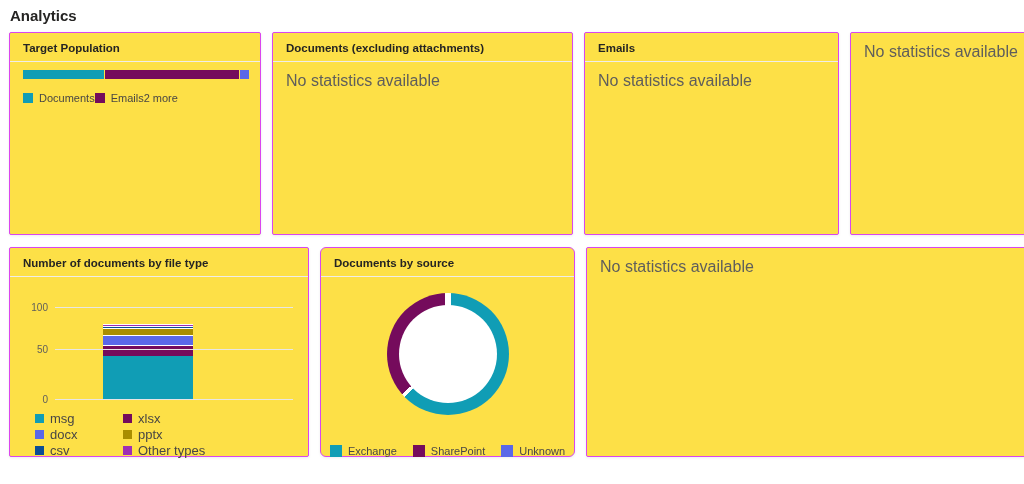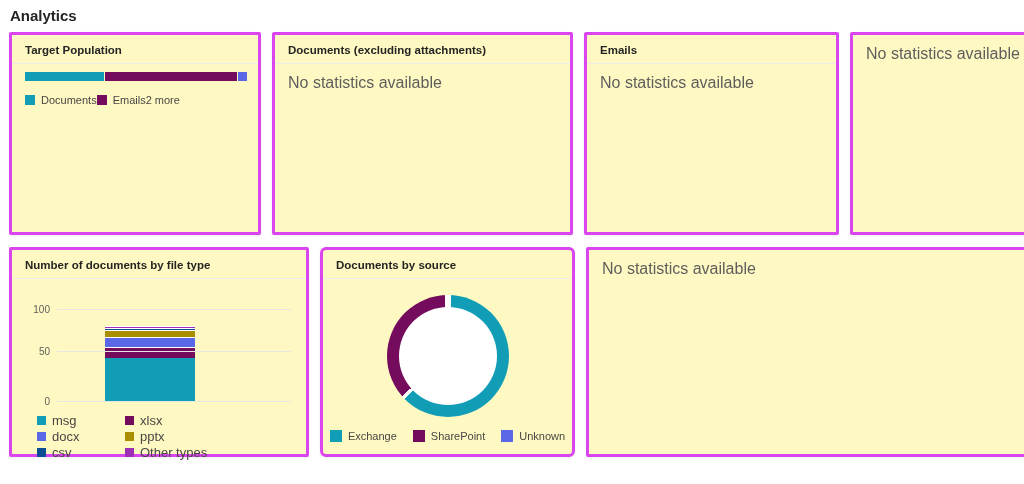--- a/index.html
+++ b/index.html
@@ -9,21 +9,21 @@
     background:#ffffff; color:#252423;
     font-family:"Liberation Sans", sans-serif;
   }
   .page-heading {
     font-size:15px; font-weight:700; line-height:17px;
     margin:7px 0 8px 10px; color:#252423;
   }
   .row { display:flex; gap:11px; margin-left:9px; }
   .row + .row { margin-top:12px; }
   .card {
-    background:#fef9c3; border:3px solid #d946ef; border-radius:2px;
+    background:#fde047; border:1px solid #d946ef; border-radius:2px;
     box-shadow:0 1px 3px rgba(0,0,0,0.07);
     flex:0 0 auto;
   }
   .row-top .card { height:203px; }
   .row-bottom .card { height:210px; }
   .w-a { width:252px; } .w-b { width:301px; } .w-c { width:255px; } .w-d { width:220px; }
   .w-e { width:300px; } .w-f { width:255px;border-radius:6px; } .w-g { width:484px; }
   .card-title {
     font-size:11.5px; font-weight:700; line-height:14px; color:#252423;
     padding:8px 13px 6px; border-bottom:1px solid #efedeb;
@@ -47,21 +47,21 @@
   .ft-tick { position:absolute; right:calc(100% + 7px); top:-5px; font-size:10px; color:#5f5e5c; }
   .ft-bar { position:absolute; left:80px; width:90px; bottom:2px; display:flex; flex-direction:column-reverse; }
   .ft-legend {
     display:grid; grid-template-columns:88px auto; row-gap:1px;
     margin:10px 0 0 12px; font-size:13px; color:#484644;
   }
 
   
   .donut { position:relative; width:122px; height:122px; border-radius:50%; margin:6px auto 0; }
   .donut::after { content:""; position:absolute; inset:12px; background:#fff; border-radius:50%; }
-  .src-legend { display:flex; justify-content:center; align-items:center; gap:16px; margin-top:13px; font-size:11px; color:#484644; }
+  .src-legend { display:flex; justify-content:center; align-items:center; gap:16px; margin-top:30px; font-size:11px; color:#484644; }
 </style>
 </head>
 <body>
 
 <h1 class="page-heading">Analytics</h1>
 
 <div class="row row-top">
 
   <section class="card w-a">
     <header class="card-title">Target Population</header>

